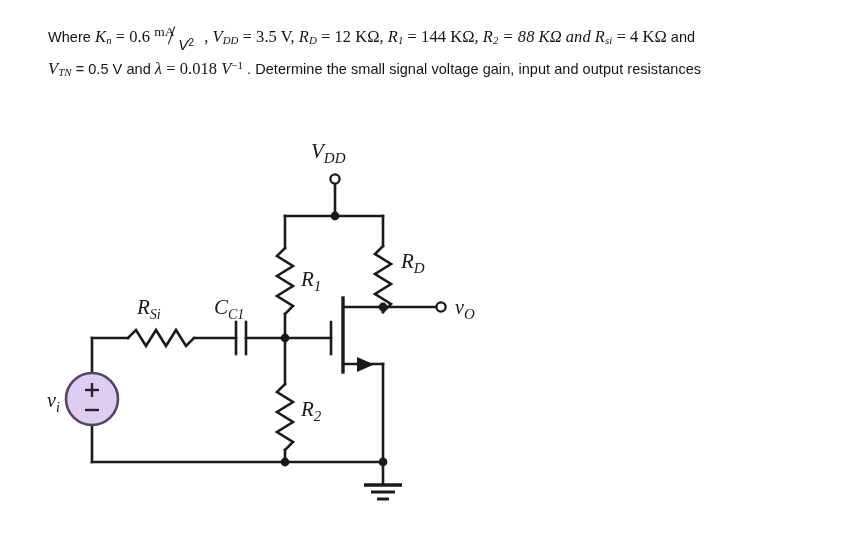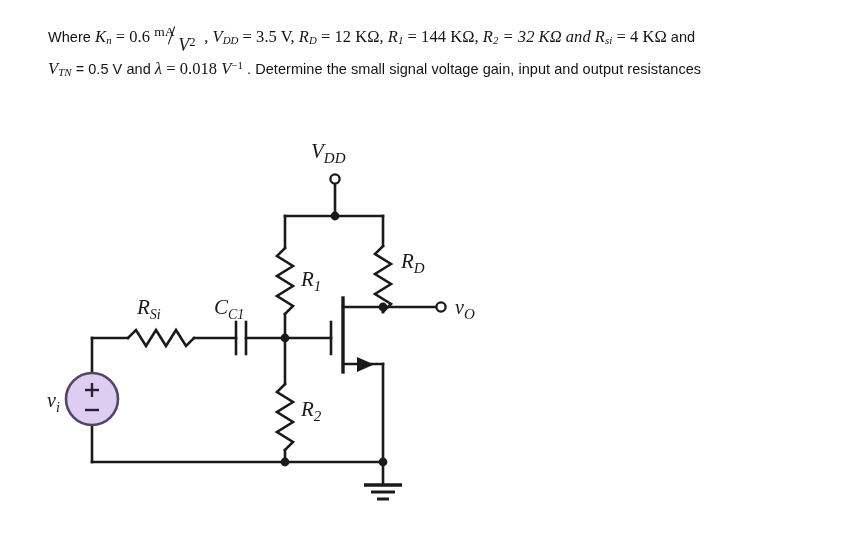--- a/index.html
+++ b/index.html
@@ -70,23 +70,23 @@
     top: 0px;
     width: 1.2px;
     height: 19px;
     background: #141414;
     transform: rotate(20deg);
   }
   .frac .den {
     position: absolute;
     left: 24px;
     top: 4px;
-    font-family: Liberation Serif, serif;
+    font-family: Liberation Sans, sans-serif;
     font-style: italic;
-    font-size: 18px;
+    font-size: 15px;
   }
   .frac .den sup {
     font-size: 70%;
     vertical-align: 0.4em;
     font-style: normal;
   }
   #circuit {
     position: absolute;
     left: 0;
     top: 128px;
@@ -111,21 +111,21 @@
       <span class="den"><span>V</span><sup>2</sup></span>
     </span>
     <span class="mn">,</span>
     <span class="mi"><span>V</span><sub>DD</sub></span>
     <span class="mn">= 3.5 V,</span>
     <span class="mi"><span>R</span><sub>D</sub></span>
     <span class="mn">= 12 KΩ,</span>
     <span class="mi"><span>R</span><sub>1</sub></span>
     <span class="mn">= 144 KΩ,</span>
     <span class="mi"><span>R</span><sub>2</sub></span>
-    <span class="mi">= 32 KΩ and</span>
+    <span class="mi">= 88 KΩ and</span>
     <span class="mi"><span>R</span><sub>si</sub></span>
     <span class="mn">= 4 KΩ</span>
     <span>and</span>
   </div>
 
   <div class="pline wrap">
     <span class="mi"><span>V</span><sub>TN</sub></span>
     <span>= 0.5 V and</span>
     <span class="mi">λ</span>
     <span class="mn">= 0.018</span>

